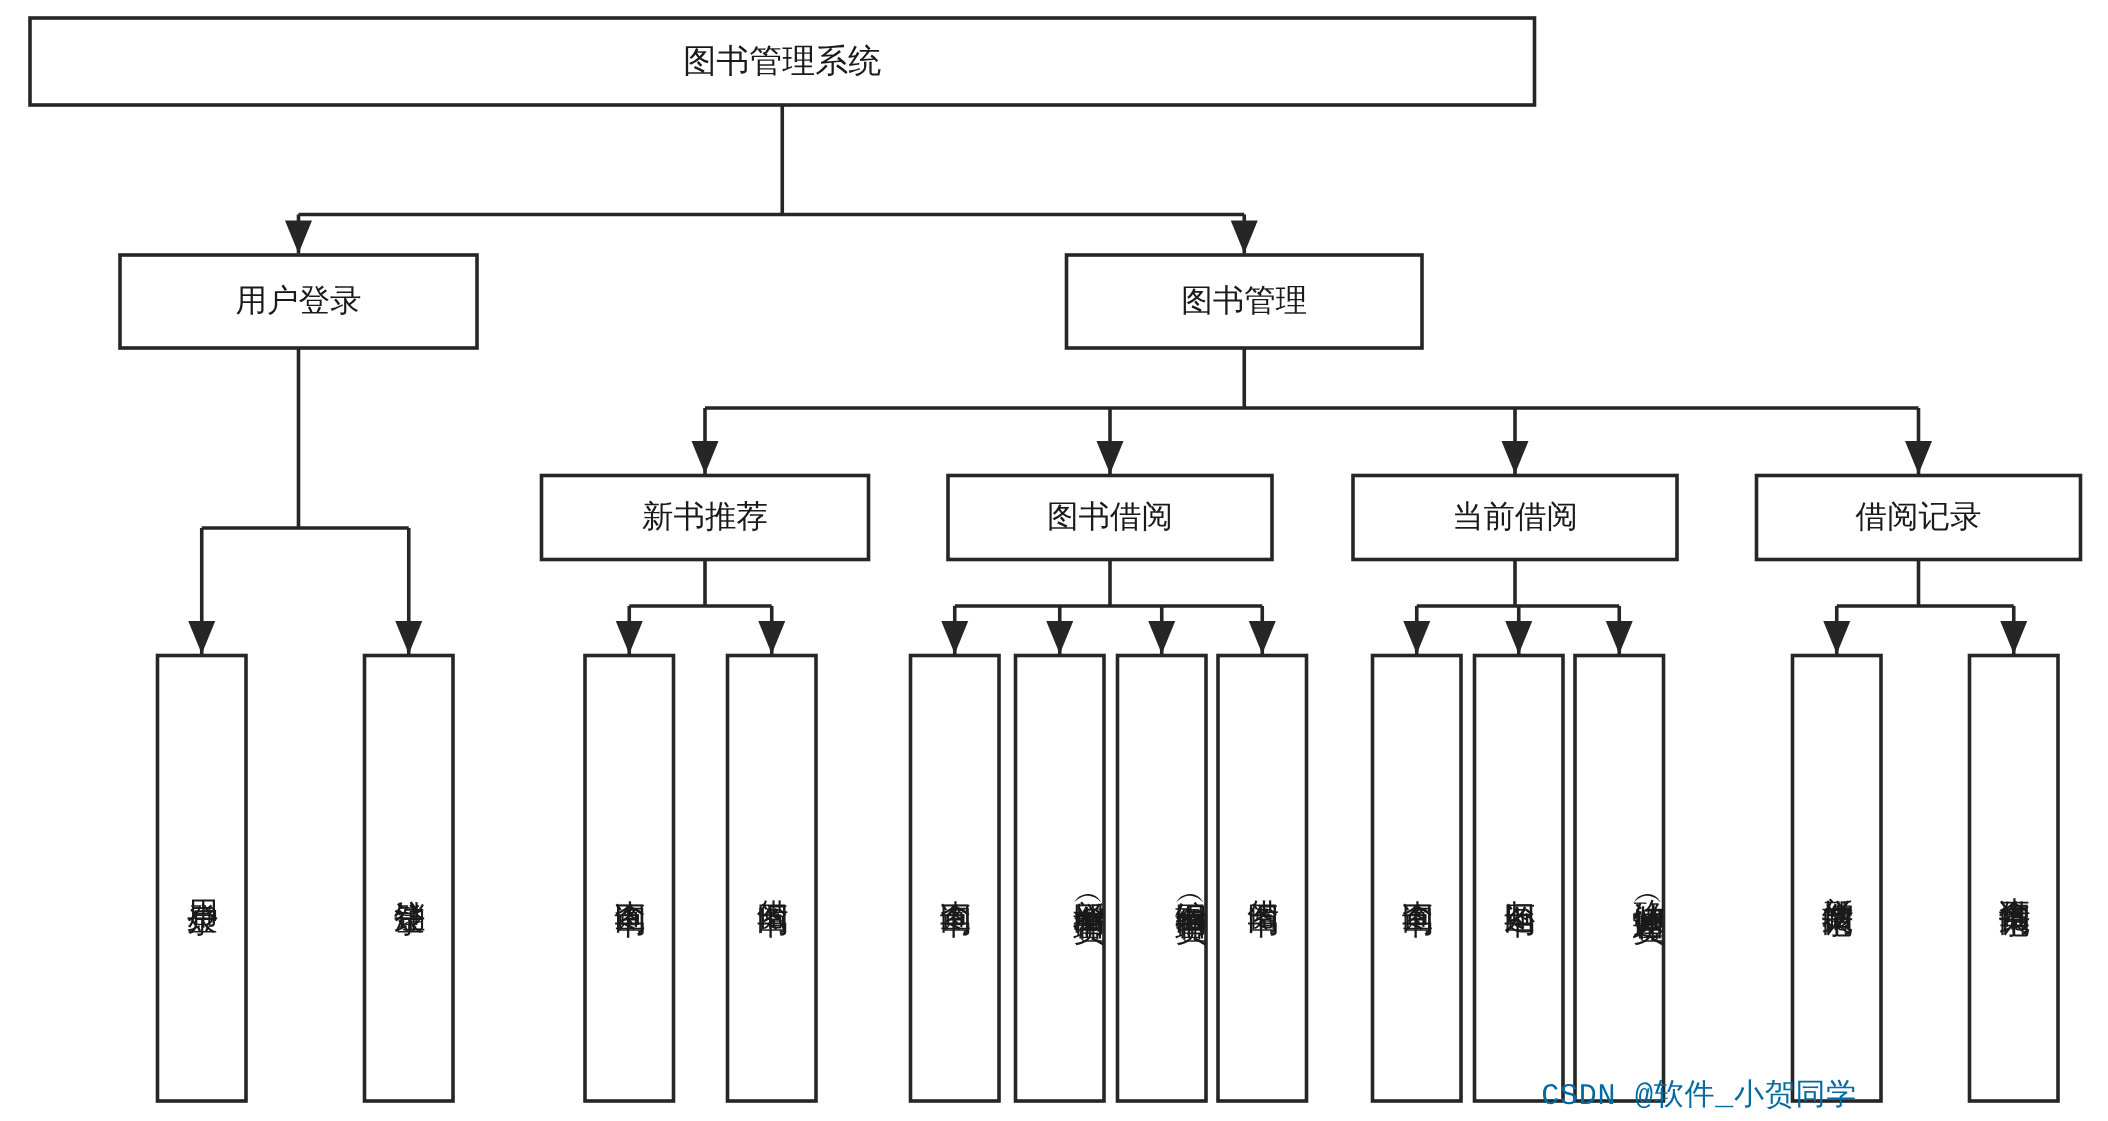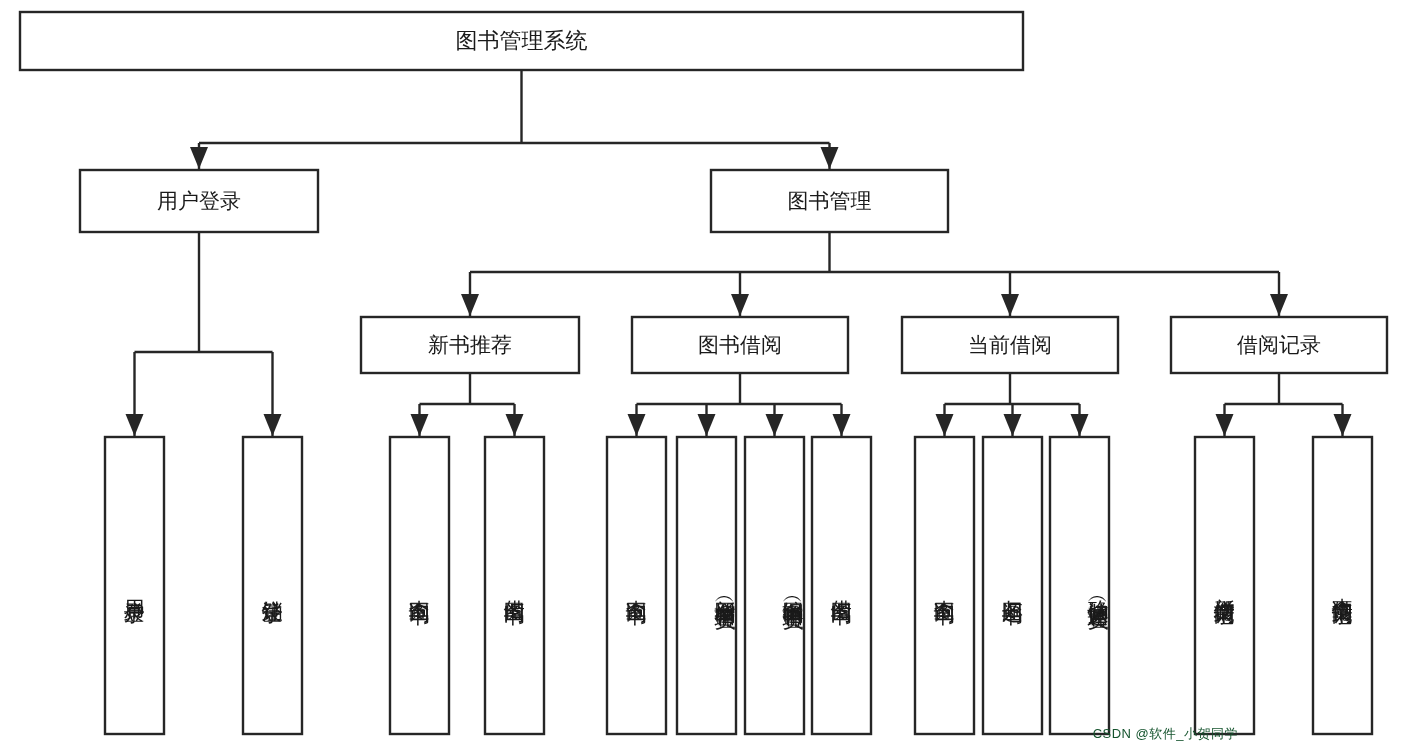--- a/index.html
+++ b/index.html
@@ -68,23 +68,23 @@
     white-space: nowrap;
     pointer-events: none;
   }
   .vlabel.center {
     align-items: center;
   }
   .watermark {
     position: absolute;
     right: 10px;
     bottom: 4px;
-    font-family: Liberation Sans, sans-serif;
-    font-size: 13px;
-    color: #14532d;
+    font-family: Liberation Mono, monospace;
+    font-size: 20px;
+    color: #0369a1;
     white-space: nowrap;
     letter-spacing: 0.5px;
   }
 </style>
 </head>
 <body>
 
 <div id="diagram-root">
 
   <svg class="chart-svg" viewBox="0 0 1405 747" xmlns="http://www.w3.org/2000/svg">

